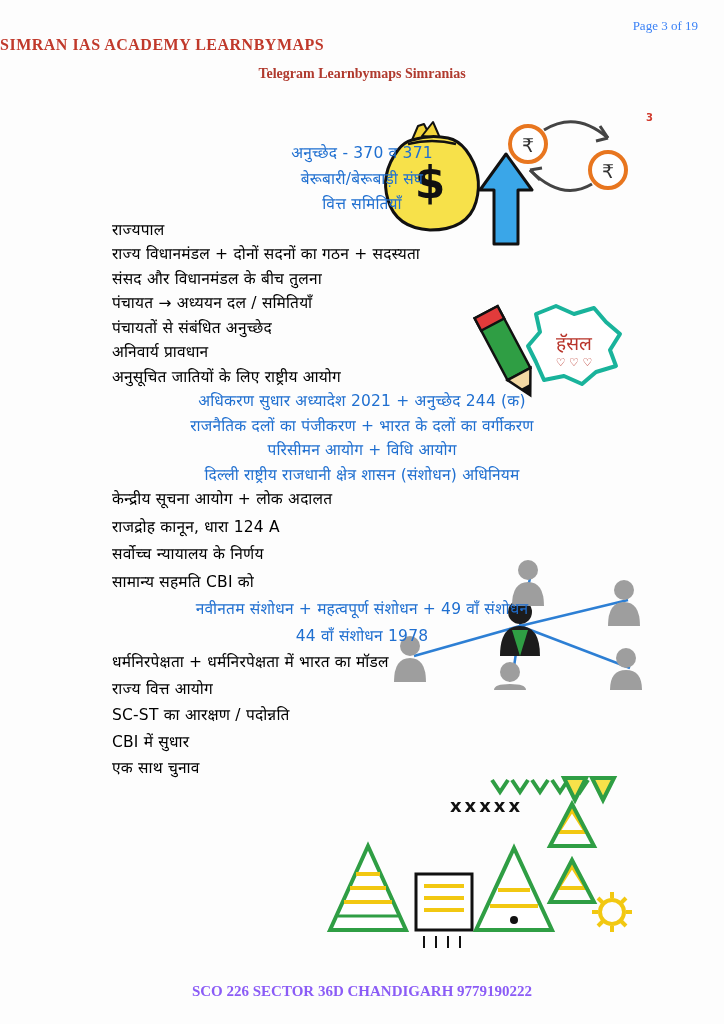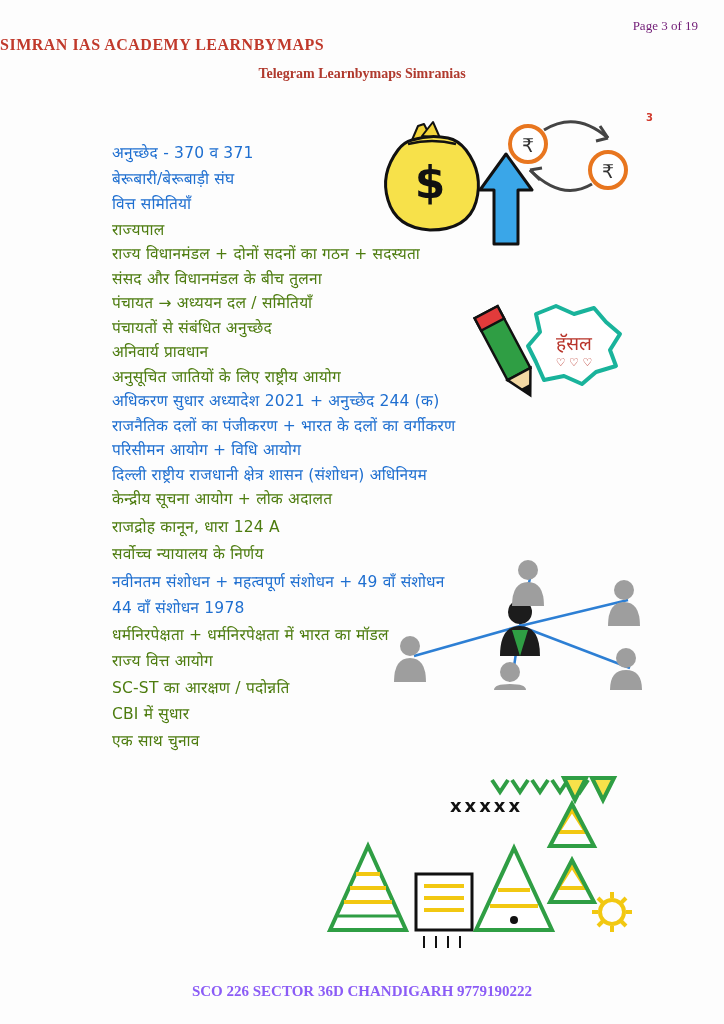--- a/index.html
+++ b/index.html
@@ -18,21 +18,21 @@
     position: absolute;
     inset: 0;
     background: #fdfdfd;
   }
   .page-number {
     position: absolute;
     top: 18px;
     right: 26px;
     font-family: "Liberation Serif", serif;
     font-size: 13px;
-    color: #701a75;
+    color: #3b82f6;
   }
   .title {
     position: absolute;
     top: 36px;
     left: 0;
     width: 100%;
     text-align: left;
     font-family: "Liberation Serif", serif;
     font-weight: bold;
     font-size: 16px;
@@ -70,22 +70,22 @@
     width: 500px;
   }
   .note-line {
     font-family: "DejaVu Sans", sans-serif;
     font-size: 15.5px;
     line-height: 1.0;
     color: #1f6fd0;
     white-space: nowrap;
     letter-spacing: 0.2px;
   }
-  .note-line.pink { color: #4d7c0f; }
-  .note-line.blue { color: #1f6fd0; }
+  .note-line.pink { color: #000000; }
+  .note-line.blue { color: #1f6fd0; text-align: center; }
 
   
   .g1 .note-line { margin-bottom: 10px; }
   .g2 .note-line { margin-bottom: 9px; }
   .g3 .note-line { margin-bottom: 9px; }
   .g4 .note-line { margin-bottom: 12px; }
   .g5 .note-line { margin-bottom: 11px; }
 
   .group { margin-bottom: 6px; }
 
@@ -274,20 +274,21 @@
       <div class="note-line blue">अधिकरण सुधार अध्यादेश 2021 + अनुच्छेद 244 (क)</div>
       <div class="note-line blue">राजनैतिक दलों का पंजीकरण + भारत के दलों का वर्गीकरण</div>
       <div class="note-line blue">परिसीमन आयोग + विधि आयोग</div>
       <div class="note-line blue">दिल्ली राष्ट्रीय राजधानी क्षेत्र शासन (संशोधन) अधिनियम</div>
     </div>
 
     <div class="group g4">
       <div class="note-line pink">केन्द्रीय सूचना आयोग + लोक अदालत</div>
       <div class="note-line pink">राजद्रोह कानून, धारा 124 A</div>
       <div class="note-line pink">सर्वोच्च न्यायालय के निर्णय</div>
+      <div class="note-line pink">सामान्य सहमति CBI को</div>
     </div>
 
     <div class="group g5">
       <div class="note-line blue">नवीनतम संशोधन + महत्वपूर्ण संशोधन + 49 वाँ संशोधन</div>
       <div class="note-line blue">44 वाँ संशोधन 1978</div>
     </div>
 
     <div class="group g5">
       <div class="note-line pink">धर्मनिरपेक्षता + धर्मनिरपेक्षता में भारत का मॉडल</div>
       <div class="note-line pink">राज्य वित्त आयोग</div>

